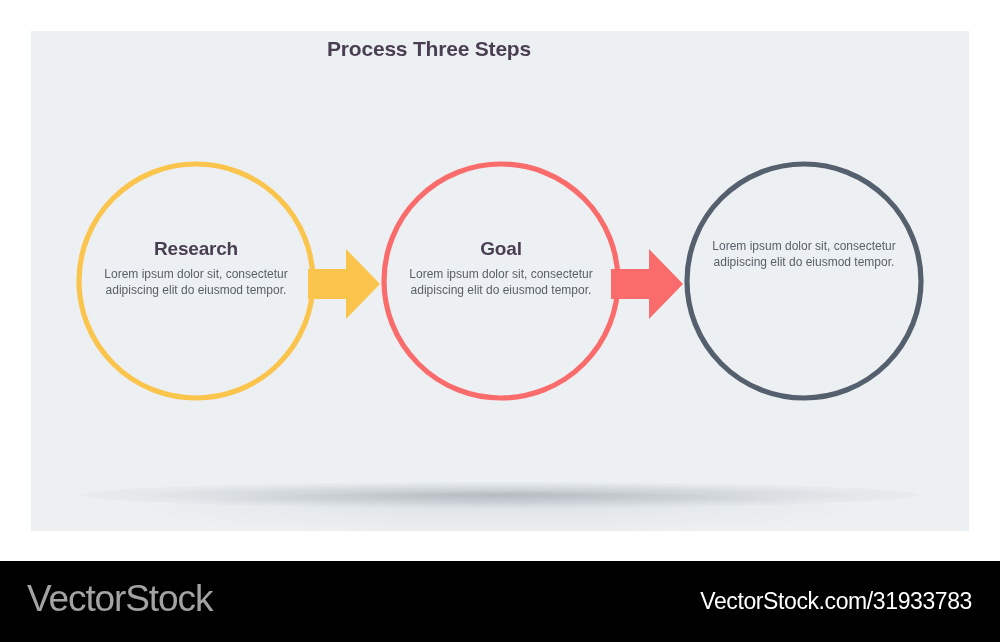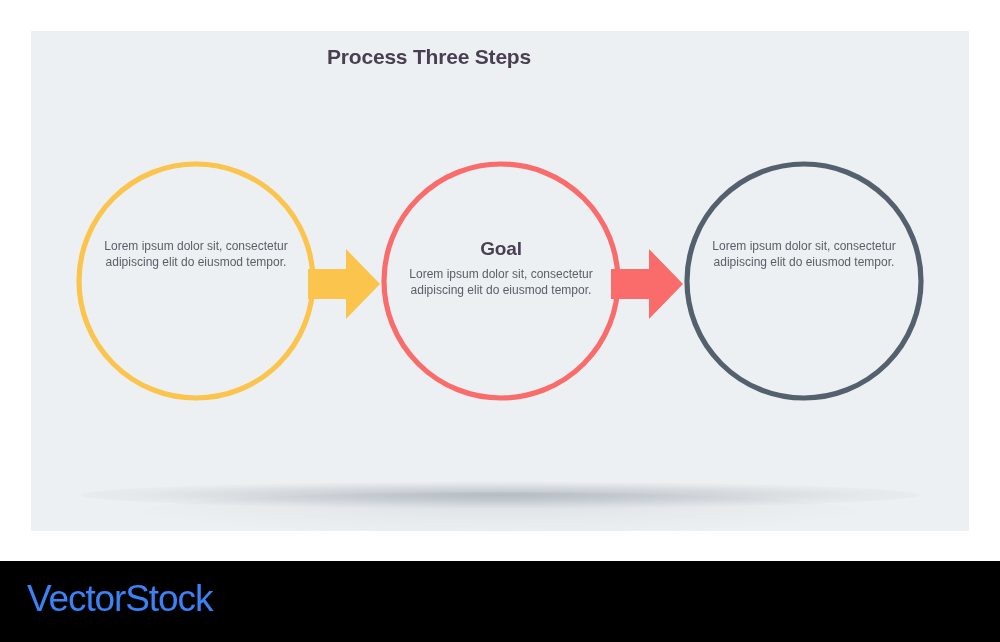--- a/index.html
+++ b/index.html
@@ -22,21 +22,21 @@
     top: 31px;
     width: 938px;
     height: 500px;
     background: #edf0f2;
   }
 
   
   #slide-title {
     position: absolute;
     left: 0;
-    top: 14px;
+    top: 6px;
     width: 796px;
     text-align: center;
     font-size: 21px;
     font-weight: bold;
     color: #4a3f52;
     letter-spacing: -0.2px;
   }
 
   
   #stage {
@@ -140,21 +140,21 @@
     top: 561px;
     width: 1000px;
     height: 81px;
     background: #000000;
   }
   #watermark-logo {
     position: absolute;
     left: 27px;
     top: 17px;
     font-size: 37px;
-    color: #3b82f6;
+    color: #a3a3a3;
     letter-spacing: -1.1px;
   }
   #watermark-url {
     position: absolute;
     right: 28px;
     top: 27px;
     font-size: 23px;
     color: #ffffff;
     letter-spacing: -0.4px;
   }
@@ -168,20 +168,21 @@
 
   <div id="stage">
 
     <div class="step step-1">
       <div class="step-ring">
         <svg width="240" height="240" viewBox="0 0 240 240" aria-hidden="true">
           <circle cx="120" cy="120" r="117" fill="none" stroke="#fbc44d" stroke-width="5.2"></circle>
         </svg>
       </div>
       <div class="step-text">
+        <div class="step-label">Research</div>
         <div class="step-desc">Lorem ipsum dolor sit, consectetur adipiscing elit do eiusmod tempor.</div>
       </div>
     </div>
 
     <div class="arrow arrow-1">
       <svg width="72" height="70" viewBox="0 0 72 70" aria-hidden="true">
         <polygon points="0,20 38,20 38,0 72,35 38,70 38,50 0,50" fill="#fbc44d"></polygon>
       </svg>
     </div>
 
@@ -217,13 +218,14 @@
     <div id="floor-shadow">
       <div class="core"></div>
       <div class="haze"></div>
     </div>
 
   </div>
 </div>
 
 <div id="watermark-bar">
   <div id="watermark-logo">VectorStock</div>
+  <div id="watermark-url">VectorStock.com/31933783</div>
 </div>
 
 </body></html>

